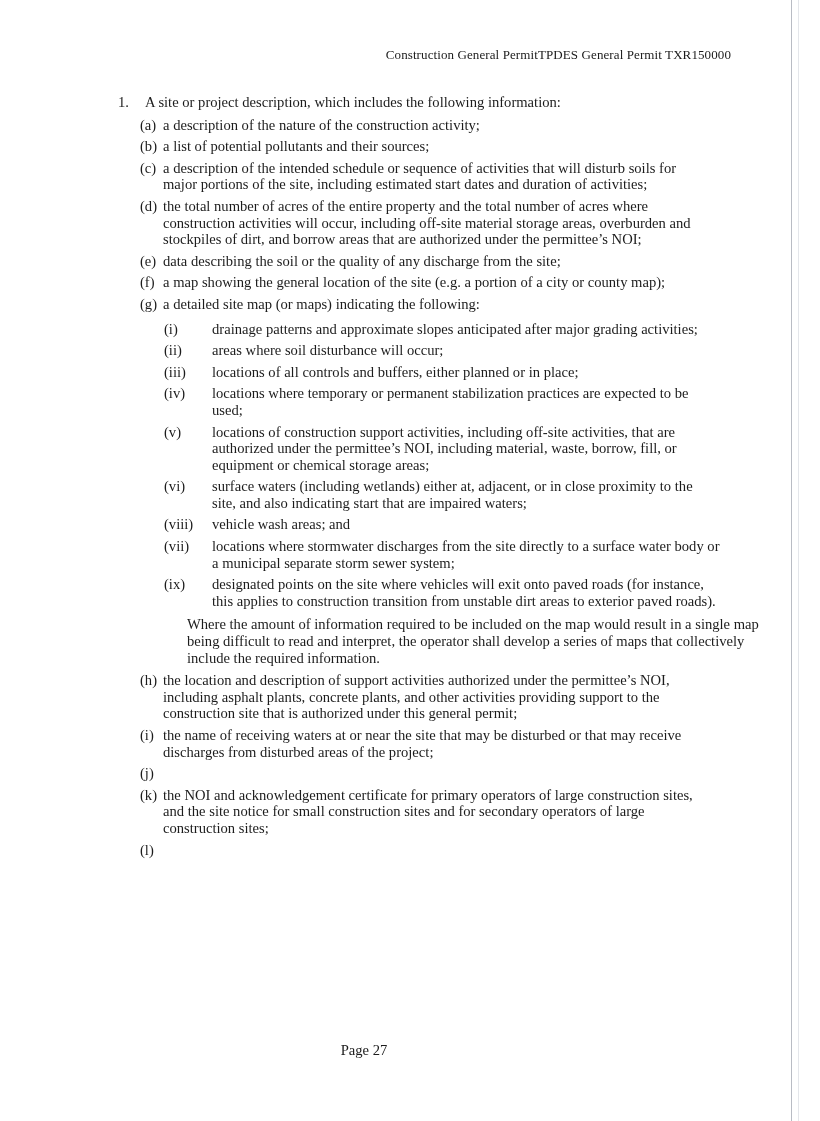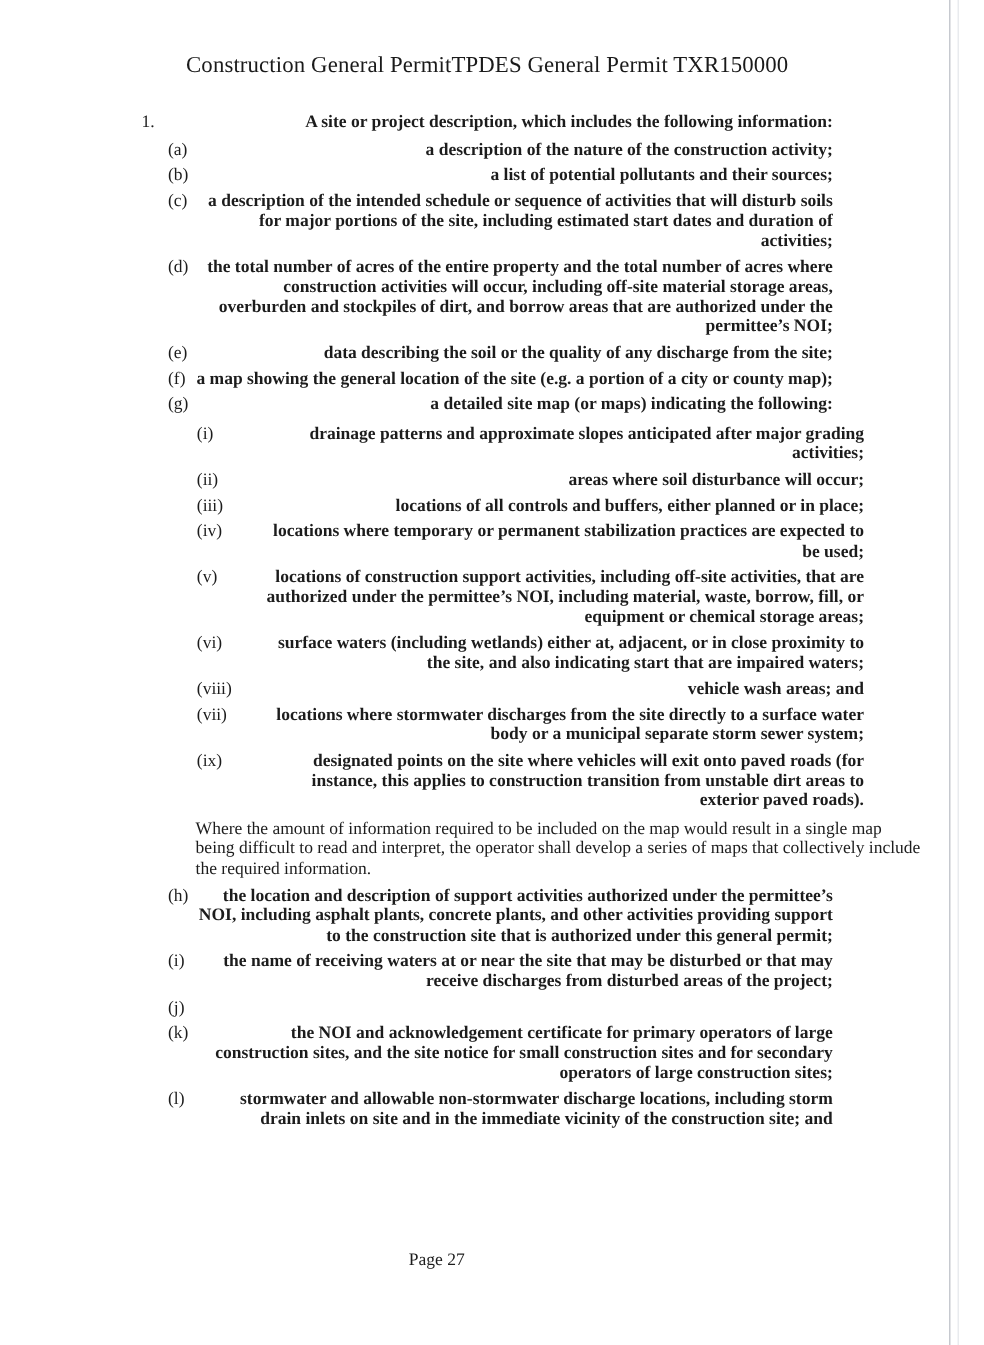--- a/index.html
+++ b/index.html
@@ -34,26 +34,26 @@
     top: 0;
     bottom: 0;
     left: 798px;
     width: 1px;
     background: #e4e6ea;
   }
 
   .header {
     position: absolute;
     top: 45px;
-    left: 93px;
+    left: 105px;
     width: 626px;
     display: flex;
-    justify-content: center;
+    justify-content: flex-end;
     align-items: baseline;
-    font-size: 19px;
+    font-size: 13px;
     line-height: 20px;
     letter-spacing: 0.1px;
     color: #1a1a1a;
   }
   .header .hdr-right {
     white-space: nowrap;
   }
 
   .content {
     position: absolute;
@@ -71,22 +71,21 @@
     align-items: flex-start;
     margin-bottom: 5px;
   }
   .marker {
     flex: 0 0 auto;
     text-align: left;
     white-space: nowrap;
   }
   .body-text {
     flex: 1 1 auto;
-    text-align: right;
-    font-weight: bold;
+    text-align: left;
   }
 
   
   .lvl1 {
     padding-left: 118px;
     padding-right: 126px;
     margin-bottom: 6px;
   }
   .lvl1 .marker { width: 27px; }
 
@@ -105,20 +104,21 @@
     margin-bottom: 5px;
   }
   .lvl3 .marker { width: 48px; }
 
   
   .para {
     padding-left: 163px;
     padding-right: 50px;
     margin-bottom: 6px;
     margin-top: 7px;
+    margin-left: 24px;
   }
 
   .spacer-sm { height: 3px; }
 
   .footer {
     position: absolute;
     top: 1041px;
     left: 0;
     width: 728px;
     text-align: center;
@@ -245,21 +245,20 @@
       <span class="marker">(j)</span>
     </div>
 
     <div class="row lvl2">
       <span class="marker">(k)</span>
       <span class="body-text">the NOI and acknowledgement certificate for primary operators of large construction sites, and the site notice for small construction sites and for secondary operators of large construction sites;</span>
     </div>
 
     <div class="row lvl2">
       <span class="marker">(l)</span>
-      <span class="body-text">stormwater and allowable non-stormwater discharge locations, including storm drain inlets on site and in the immediate vicinity of the construction site; and</span>
     </div>
 
   </div>
 
   <div class="footer">
     <span>Page 27</span>
   </div>
 
 </div>
 

